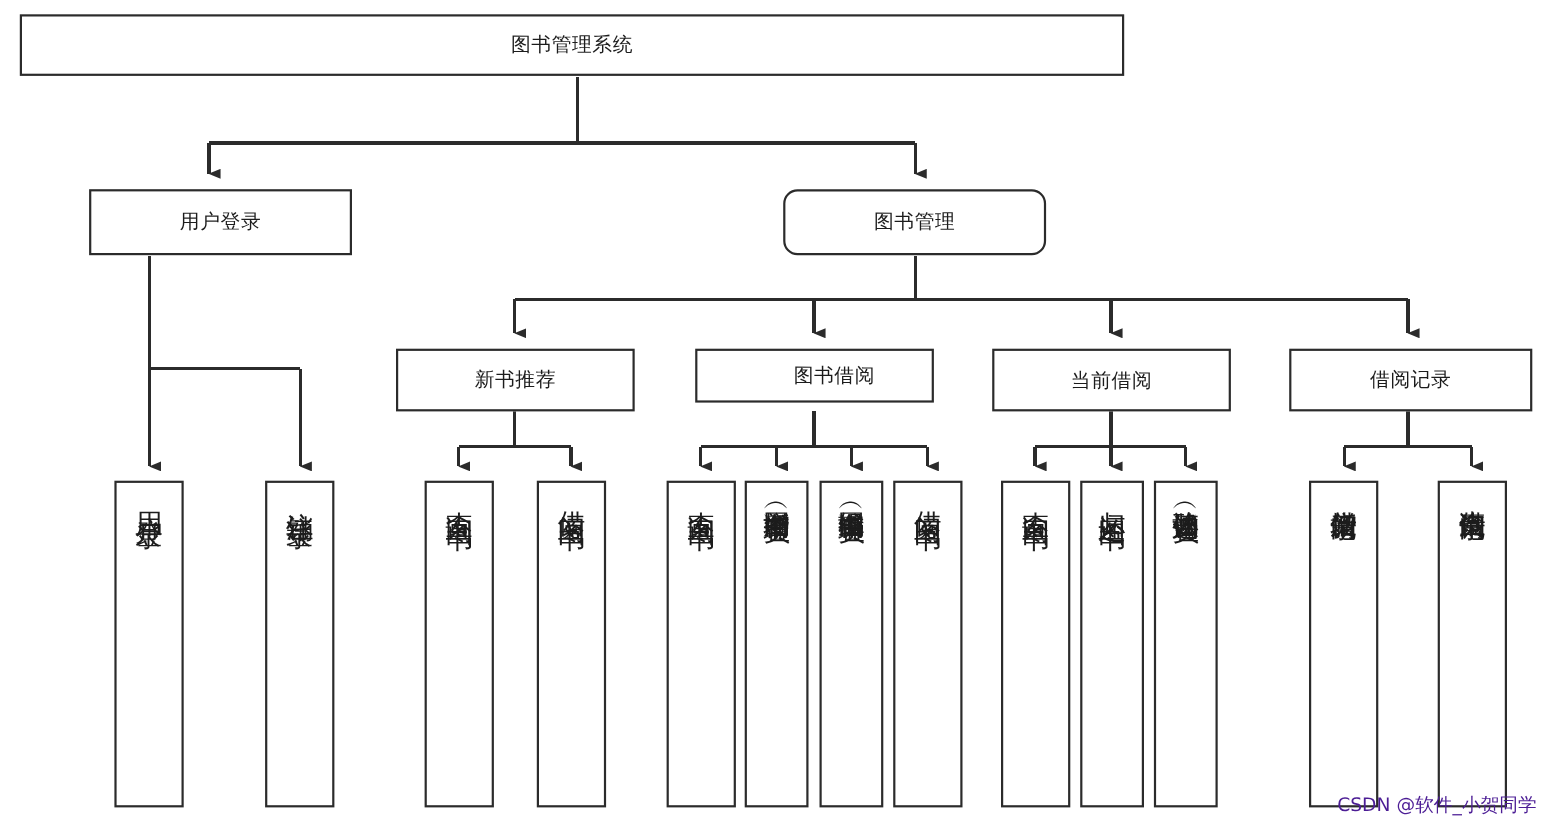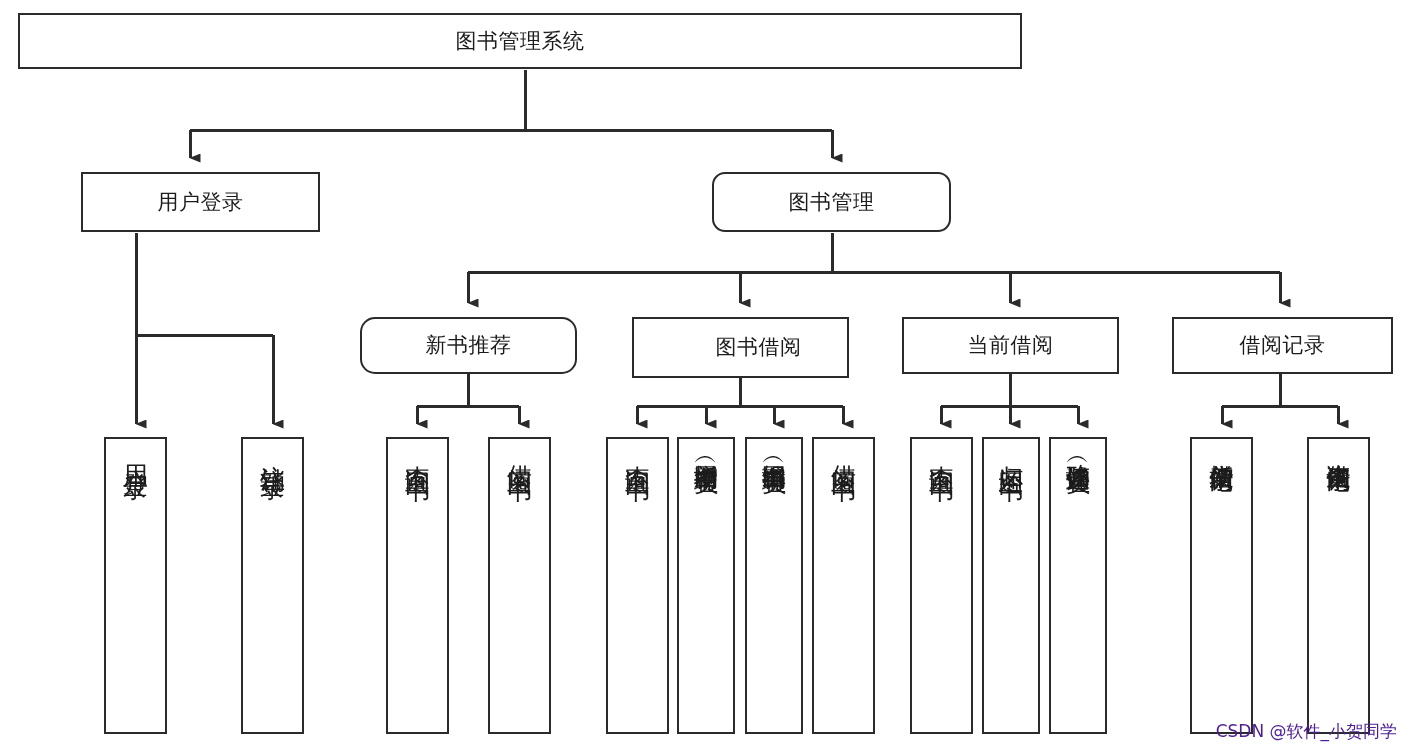--- a/index.html
+++ b/index.html
@@ -38,21 +38,21 @@
   }
   .node-label {
     color: #1c1c1c;
     line-height: 1.0;
     white-space: nowrap;
     text-align: center;
     letter-spacing: 0.5px;
   }
   
   .node.horiz .node-label {
-    font-size: 21px;
+    font-size: 18px;
     writing-mode: horizontal-tb;
   }
   
   .node.vert {
     align-items: flex-start;
     padding-top: 6px;
   }
   .node.vert .node-label {
     writing-mode: vertical-rl;
     text-orientation: upright;
@@ -134,24 +134,24 @@
     <span class="node-label">图书管理系统</span>
   </div>
 
   <div class="node horiz" style="left:81px; top:172px; width:239px; height:60px;">
     <span class="node-label">用户登录</span>
   </div>
   <div class="node horiz" style="left:712px; top:172px; width:239px; height:60px;border-radius:13px;">
     <span class="node-label">图书管理</span>
   </div>
 
-  <div class="node horiz" style="left:360px; top:317px; width:217px; height:57px;border-radius:15px;">
+  <div class="node horiz" style="left:360px; top:317px; width:217px; height:57px;">
     <span class="node-label">新书推荐</span>
   </div>
-  <div class="node horiz" style="left:632px; top:317px; width:217px; height:61px;padding-left:36px;">
+  <div class="node horiz" style="left:632px; top:317px; width:217px; height:49px;padding-left:36px;">
     <span class="node-label">图书借阅</span>
   </div>
   <div class="node horiz" style="left:902px; top:317px; width:217px; height:57px;font-family:Liberation Serif, serif;">
     <span class="node-label">当前借阅</span>
   </div>
   <div class="node horiz" style="left:1172px; top:317px; width:221px; height:57px;">
     <span class="node-label">借阅记录</span>
   </div>
 
   <div class="node vert" style="left:104px; top:437px; width:63px; height:297px;">

